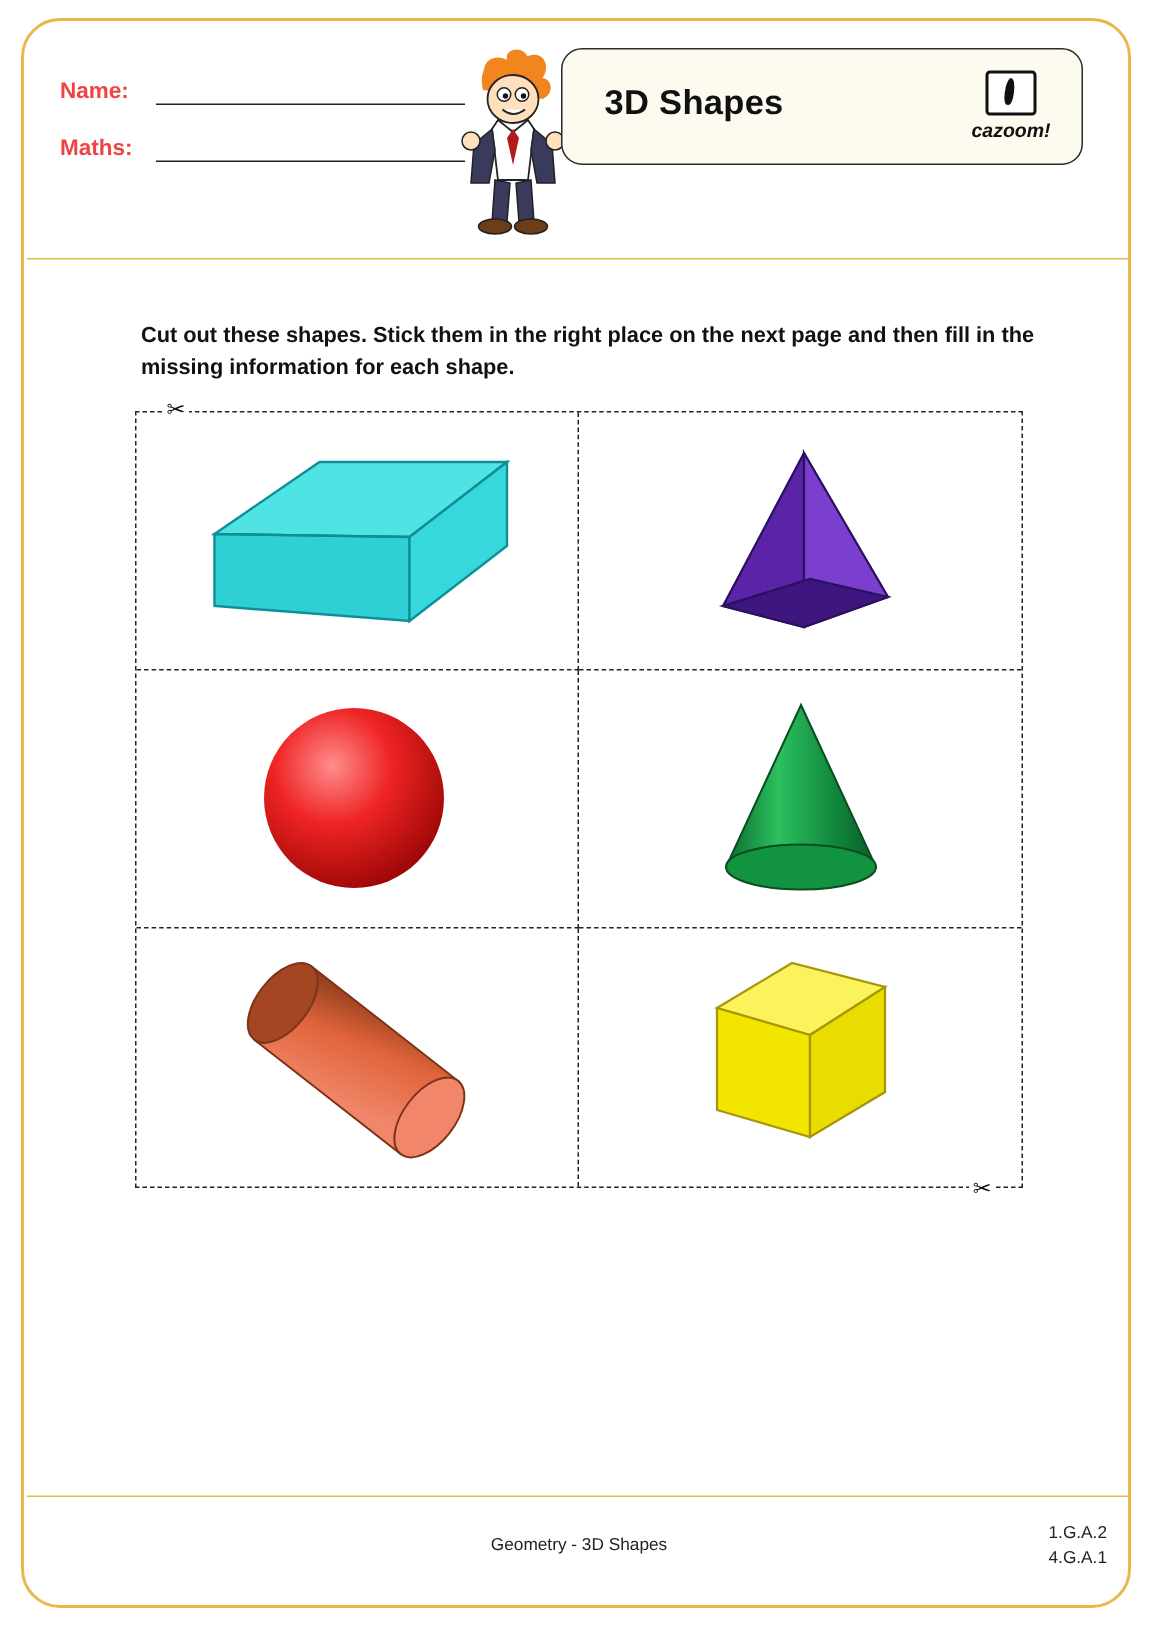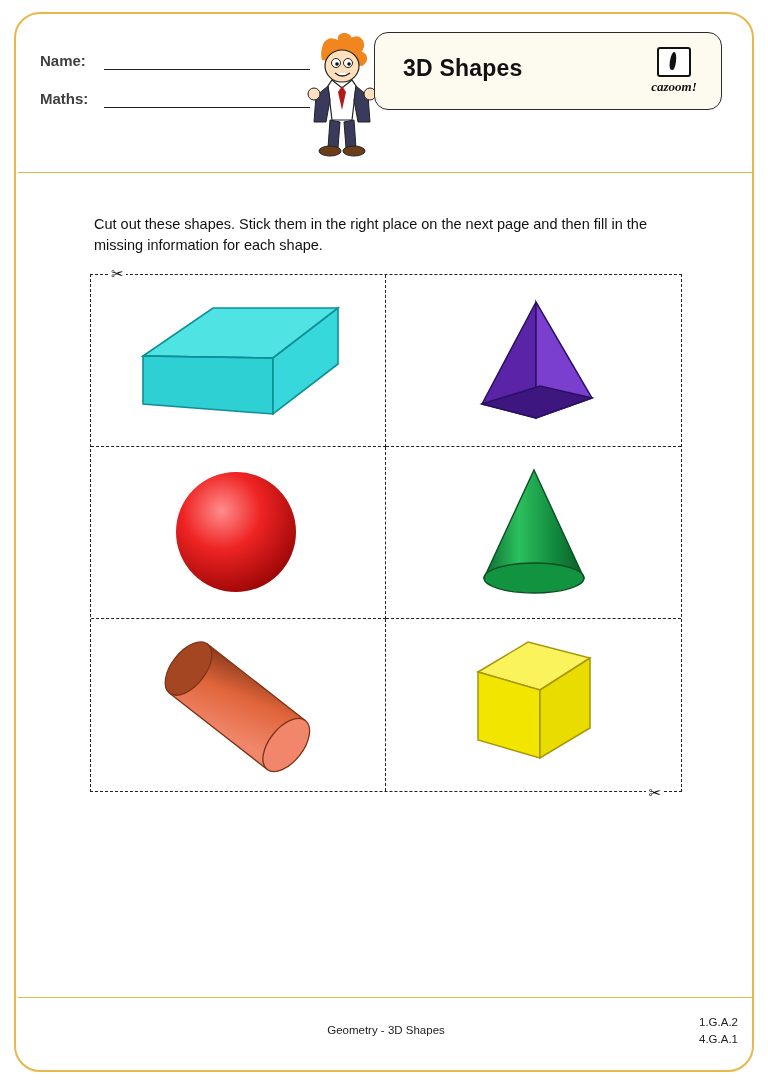--- a/index.html
+++ b/index.html
@@ -51,21 +51,21 @@
   }
   .field-row {
     display: flex;
     align-items: flex-end;
     margin-bottom: 16px;
     height: 22px;
   }
   .field-label {
     font-size: 15px;
     font-weight: bold;
-    color: #404040;
+    color: #ef4444;
     width: 56px;
     line-height: 18px;
   }
   .field-line {
     flex: 1;
     border-bottom: 1px solid #222;
     height: 16px;
     margin-left: 8px;
   }
 
@@ -121,36 +121,36 @@
     position: absolute;
     left: 11px;
     top: 3px;
     width: 6px;
     height: 18px;
     background: #111;
     border-radius: 50% 50% 40% 40%;
     transform: rotate(8deg);
   }
   .logo-word {
-    font-family: Liberation Serif, serif;
+    font-family: Liberation Sans, sans-serif;
     font-style: italic;
     font-weight: bold;
     font-size: 13px;
     color: #111;
     margin-top: 2px;
   }
 
   
   .instructions {
     position: absolute;
     left: 78px;
     top: 200px;
     width: 600px;
     font-size: 14.5px;
-    font-weight: normal;
+    font-weight: bold;
     line-height: 21px;
     color: #111;
   }
 
   
   .cut-grid {
     position: absolute;
     left: 74px;
     top: 260px;
     width: 592px;

